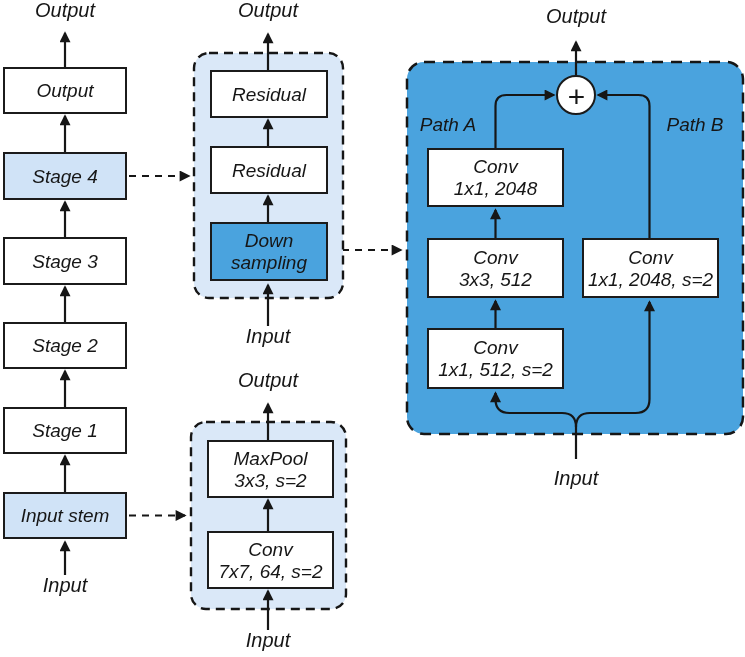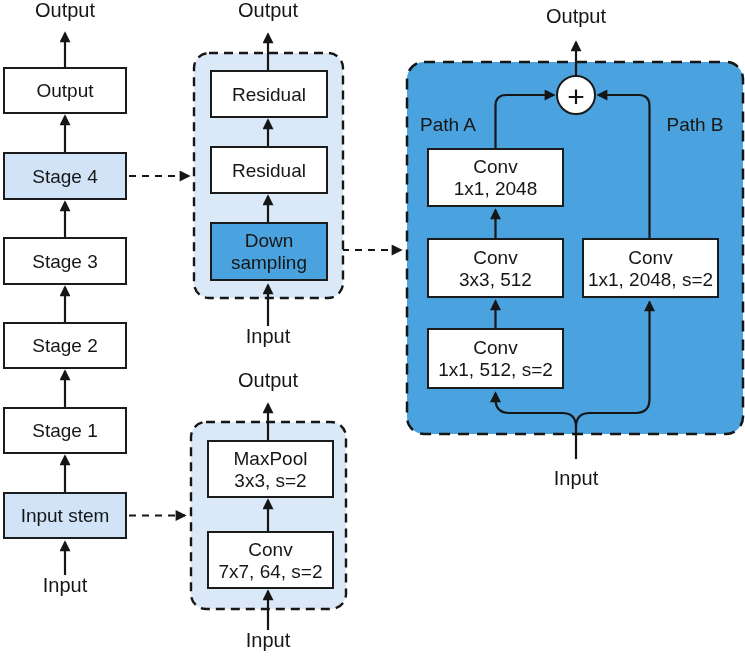--- a/index.html
+++ b/index.html
@@ -1,16 +1,16 @@
 <!DOCTYPE html>
 <html><head>
 <meta charset="utf-8">
 <style>
   html,body{margin:0;padding:0;background:#ffffff;}
-  .canvas{width:745px;height:657px;position:relative;background:#ffffff;}
+  .canvas{width:745px;height:657px;position:relative;background:#ffffff;font-style:italic;}
   text{font-family:"Liberation Sans",sans-serif;fill:#161616;}
   .lbl{font-size:19px;}
   .outer{font-size:20px;}
   .plus{font-size:30px;}
   .box{stroke:#1b1b1b;stroke-width:2px;}
   .flow{stroke:#161616;stroke-width:2.2px;fill:none;}
   .dash-arrow{stroke:#161616;stroke-width:2.2px;fill:none;}
   .panel{stroke:#161616;fill-opacity:1;}
 </style>
 </head>

